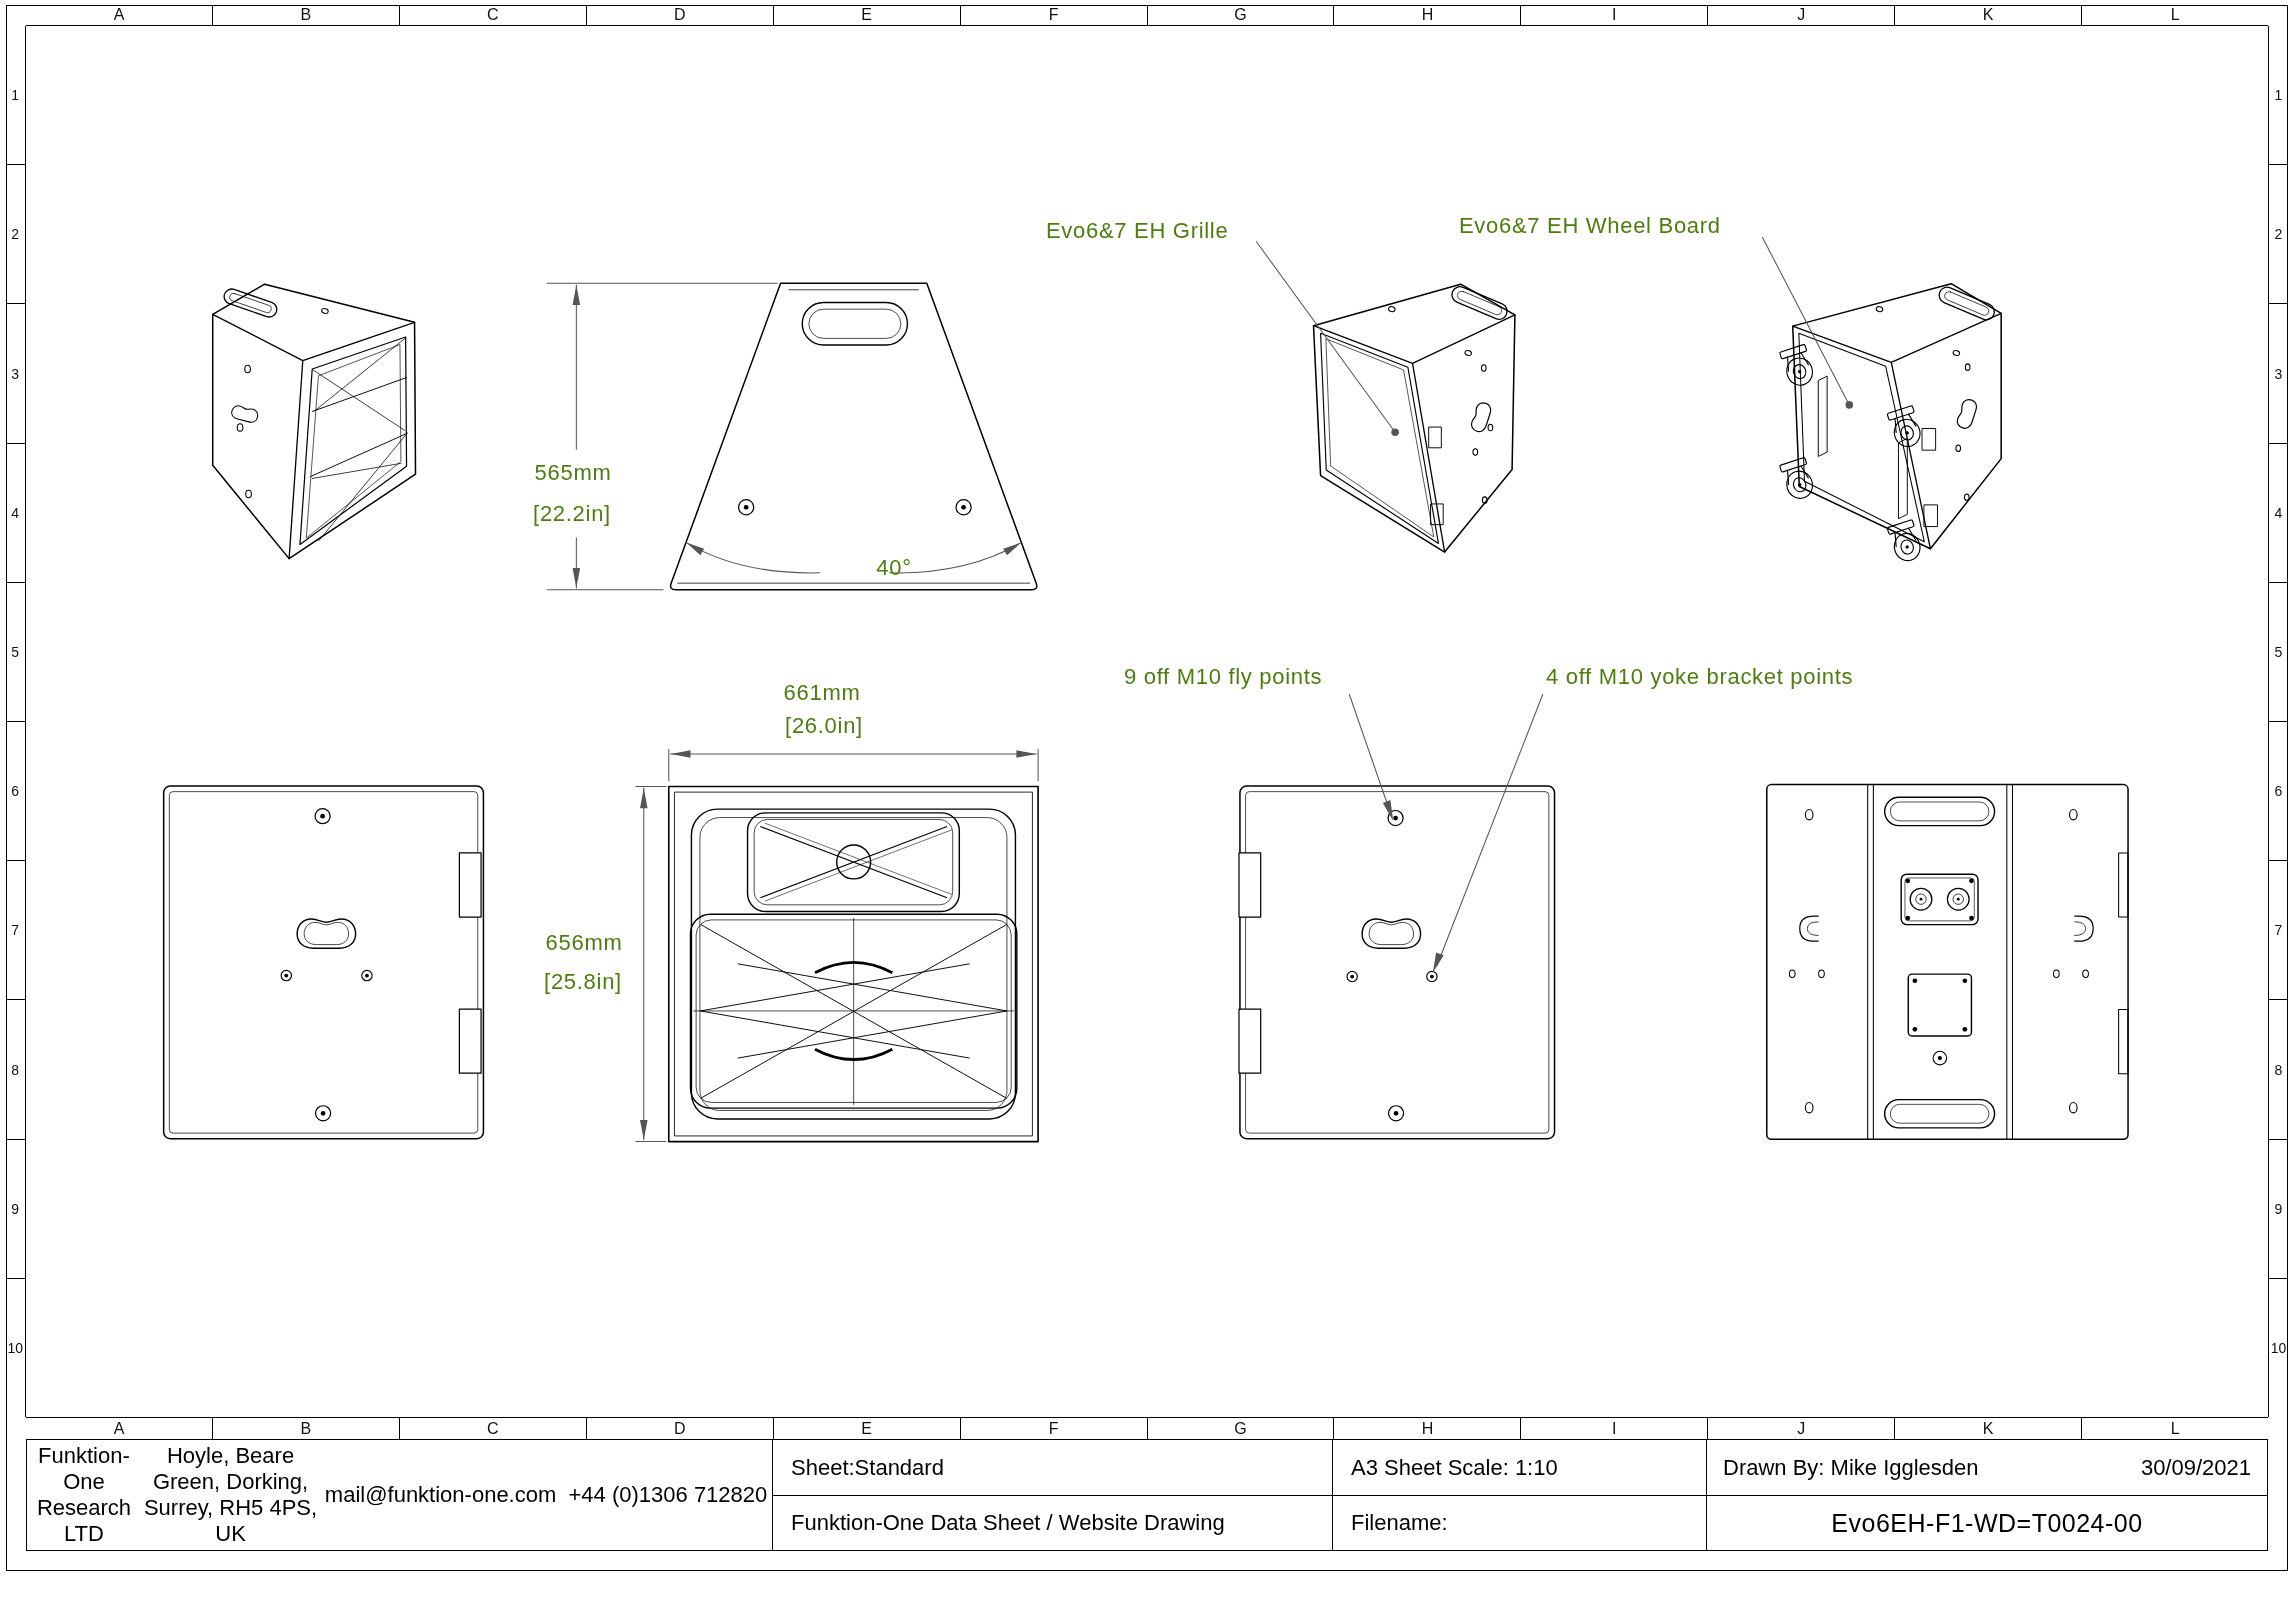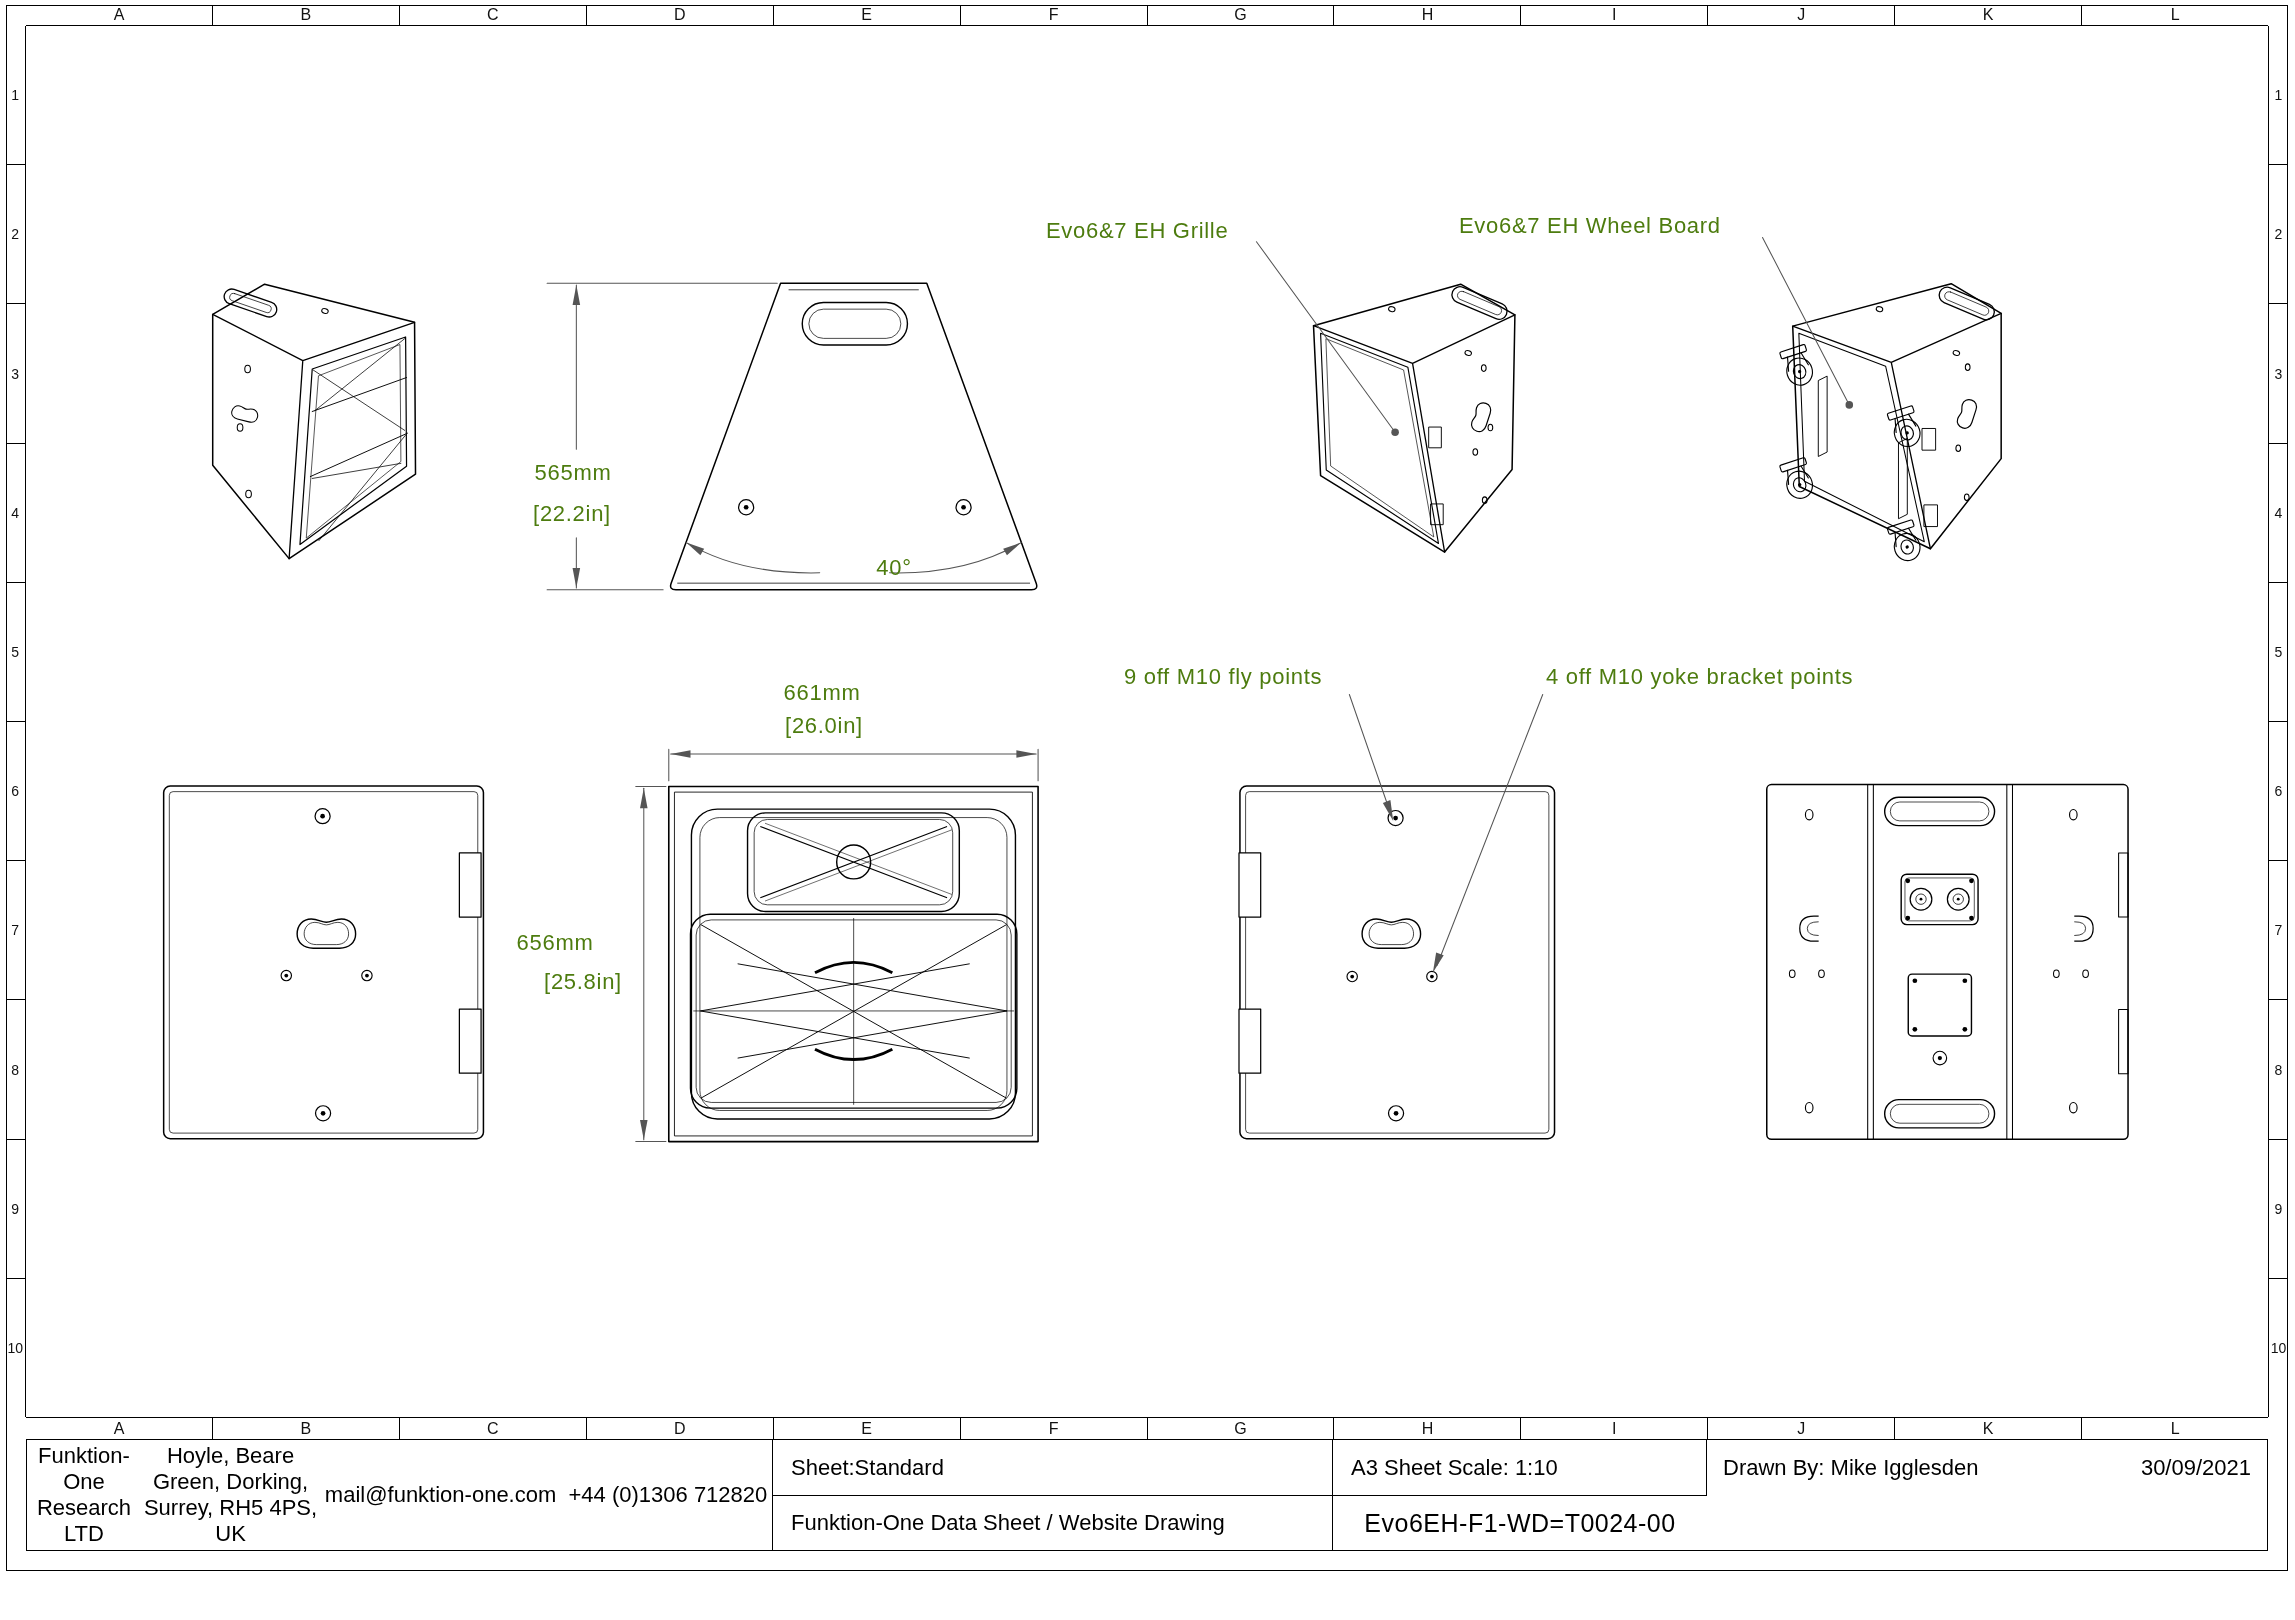--- a/index.html
+++ b/index.html
@@ -318,21 +318,21 @@
   <div class="anno" style="left:1046px;top:218px;">Evo6&amp;7 EH Grille</div>
   <div class="anno" style="left:1459px;top:213px;">Evo6&amp;7 EH Wheel Board</div>
   <div class="anno" style="left:1124px;top:664px;">9 off M10 fly points</div>
   <div class="anno" style="left:1546px;top:664px;">4 off M10 yoke bracket points</div>
 
   <div class="dim" style="left:573px;top:473px;">565mm</div>
   <div class="dim" style="left:572px;top:514px;">[22.2in]</div>
   <div class="dim" style="left:855px;top:568px;margin-left:39px;">40°</div>
   <div class="dim" style="left:822px;top:693px;">661mm</div>
   <div class="dim" style="left:824px;top:726px;">[26.0in]</div>
-  <div class="dim" style="left:555px;top:943px;">656mm</div>
+  <div class="dim" style="left:584px;top:943px;">656mm</div>
   <div class="dim" style="left:583px;top:982px;">[25.8in]</div>
 
   <div class="tb">
     <div class="tb-left">
       <span>Funktion-One Research LTD</span>
       <span>Hoyle, Beare Green, Dorking, Surrey, RH5 4PS, UK</span>
       <span class="tb-contact">mail@funktion-one.com  +44 (0)1306 712820</span>
     </div>
     <div class="c2">
         <span>Sheet:Standard</span>
@@ -340,19 +340,22 @@
     <div class="c3">
         <span>A3 Sheet Scale: 1:10</span>
       </div>
     <div class="tb-drawn">
       <span>Drawn By: Mike Igglesden</span>
       <span>30/09/2021</span>
     </div>
     <div class="c2 r2">
         <span>Funktion-One Data Sheet / Website Drawing</span>
       </div>
+    <div class="c3 r2">
+        <span>Filename:</span>
+      </div>
     <div class="tb-number r2">
         <span>Evo6EH-F1-WD=T0024-00</span>
       </div>
   </div>
 
 </div>
 
 
 </body></html>

